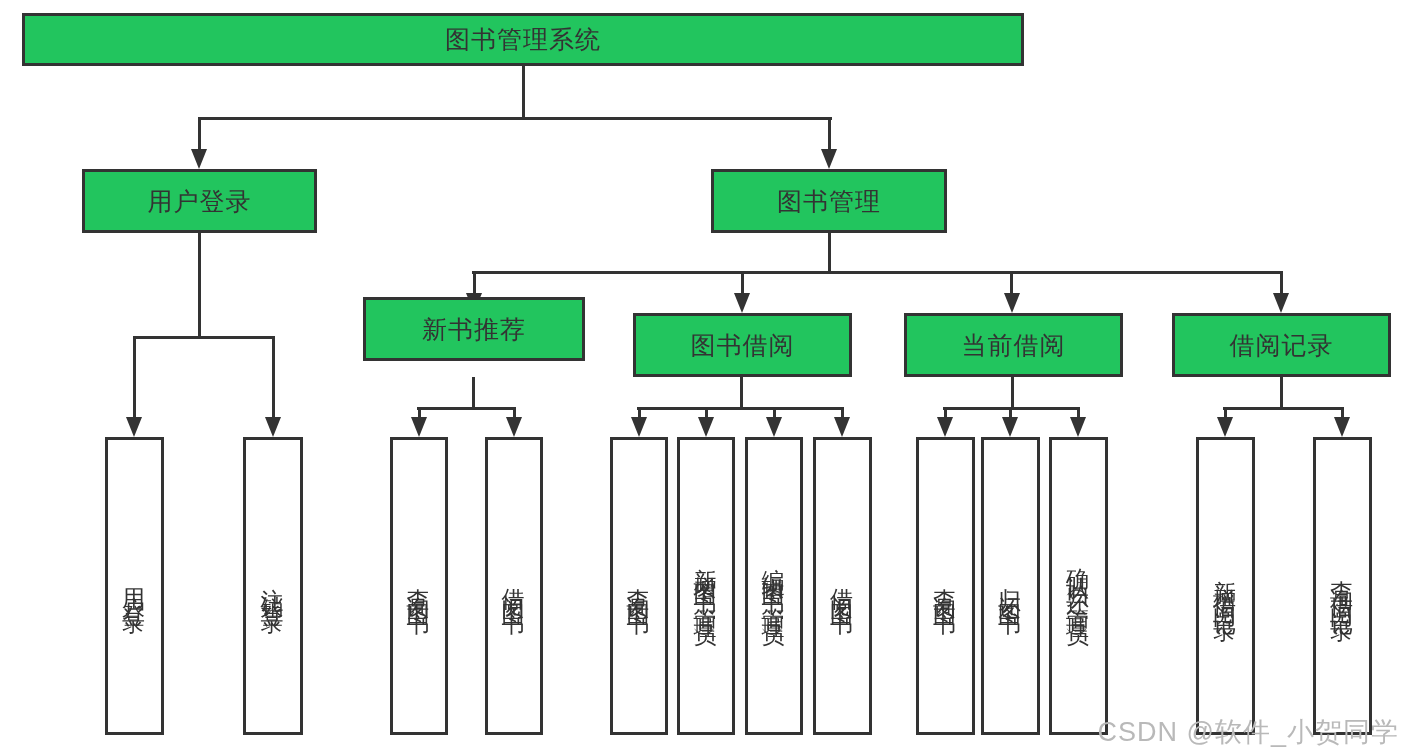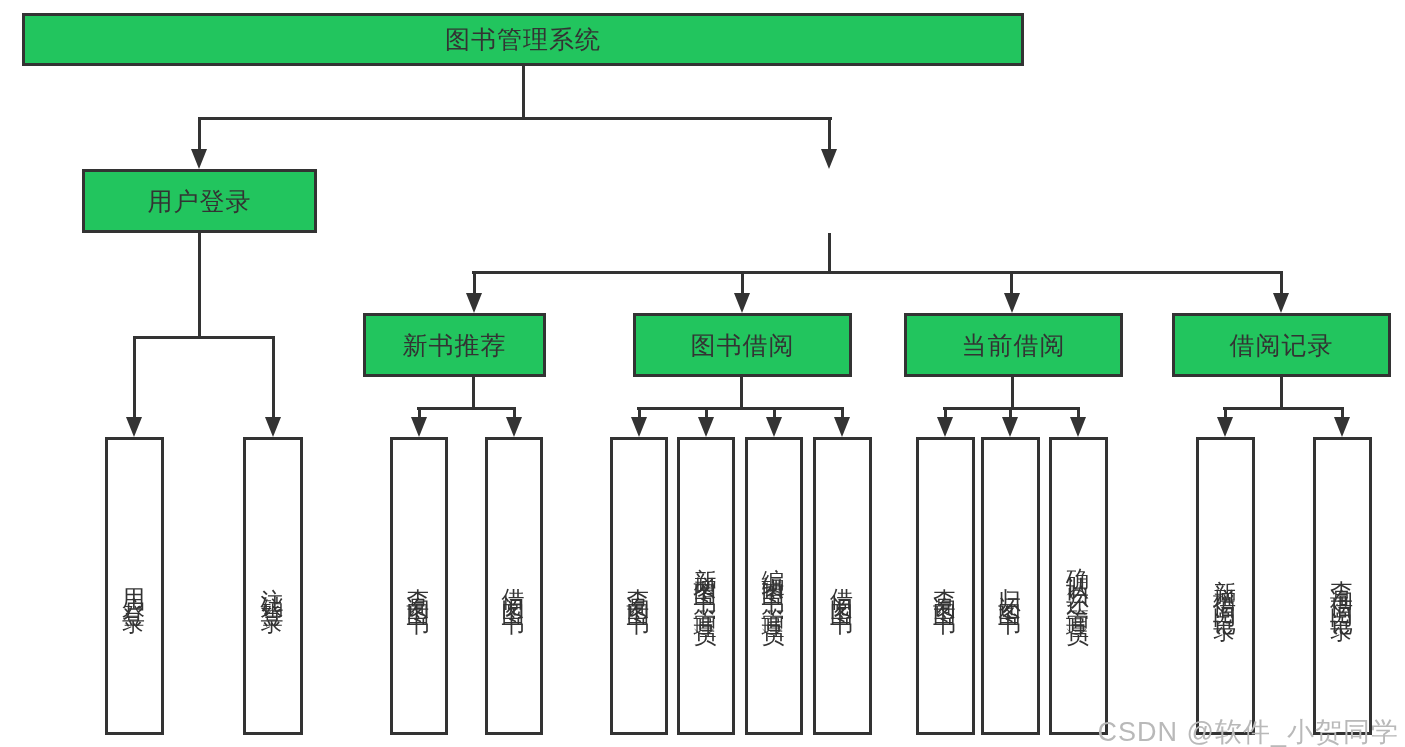--- a/index.html
+++ b/index.html
@@ -42,40 +42,43 @@
   <div class="vline" style="left:522px;top:66px;height:53px;"></div>
   <div class="hline" style="left:198px;top:117px;width:634px;"></div>
   <div class="vline" style="left:198px;top:117px;height:36px;"></div>
   <div class="arrow" style="left:191px;top:149px;"></div>
   <div class="vline" style="left:828px;top:117px;height:36px;"></div>
   <div class="arrow" style="left:821px;top:149px;"></div>
 
   <div class="box" style="left:82px;top:169px;width:235px;height:64px;">
     <span>用户登录</span>
   </div>
+  <div class="box" style="left:711px;top:169px;width:236px;height:64px;">
+    <span>图书管理</span>
+  </div>
 
   <div class="vline" style="left:198px;top:233px;height:105px;"></div>
   <div class="hline" style="left:133px;top:336px;width:142px;"></div>
   <div class="vline" style="left:133px;top:336px;height:85px;"></div>
   <div class="arrow" style="left:126px;top:417px;"></div>
   <div class="vline" style="left:272px;top:336px;height:85px;"></div>
   <div class="arrow" style="left:265px;top:417px;"></div>
 
   <div class="vline" style="left:828px;top:233px;height:40px;"></div>
   <div class="hline" style="left:472px;top:271px;width:811px;"></div>
   <div class="vline" style="left:473px;top:271px;height:25px;"></div>
   <div class="arrow" style="left:466px;top:293px;"></div>
   <div class="vline" style="left:741px;top:271px;height:25px;"></div>
   <div class="arrow" style="left:734px;top:293px;"></div>
   <div class="vline" style="left:1010px;top:271px;height:25px;"></div>
   <div class="arrow" style="left:1004px;top:293px;"></div>
   <div class="vline" style="left:1280px;top:271px;height:25px;"></div>
   <div class="arrow" style="left:1273px;top:293px;"></div>
 
-  <div class="box" style="left:363px;top:313px;width:183px;height:64px;text-align:center;">
+  <div class="box" style="left:363px;top:297px;width:222px;height:64px;text-align:center;">
     <span>新书推荐</span>
   </div>
   <div class="box" style="left:633px;top:313px;width:219px;height:64px;">
     <span>图书借阅</span>
   </div>
   <div class="box" style="left:904px;top:313px;width:219px;height:64px;">
     <span>当前借阅</span>
   </div>
   <div class="box" style="left:1172px;top:313px;width:219px;height:64px;">
     <span>借阅记录</span>

